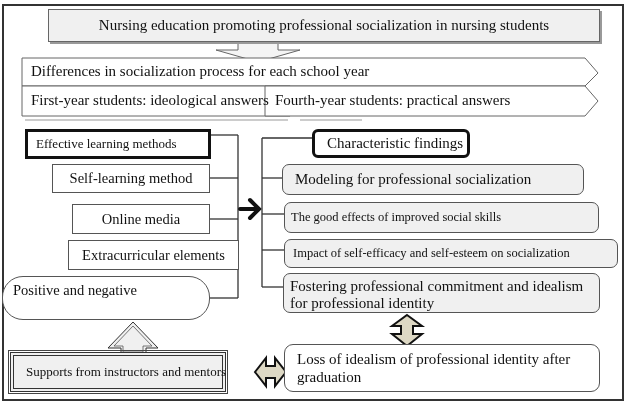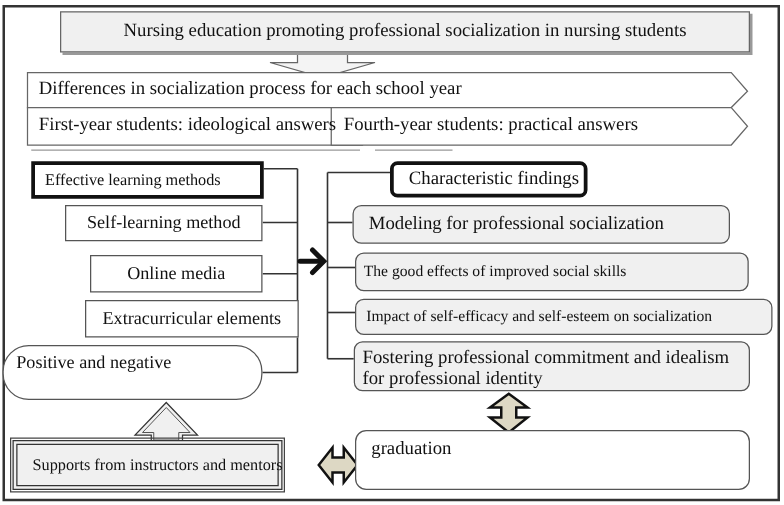--- a/index.html
+++ b/index.html
@@ -116,14 +116,15 @@
 </div>
 <div class="abs right-box" style="left:284px; top:239px; width:334px; height:29px; font-size:12.5px; padding-left:8px;">
   <span class="txt">Impact of self-efficacy and self-esteem on socialization</span>
 </div>
 <div class="abs right-box" style="left:283px; top:273px; width:317px; height:40px; font-size:15px; line-height:17px; display:block; padding:4px 0 0 6px;">
   <div class="txt">Fostering professional commitment and idealism</div>
   <div class="txt">for professional identity</div>
 </div>
 
 <div class="abs loss-box" style="left:284px; top:344px; width:316px; height:48px;">
+  <div class="txt">Loss of idealism of professional identity after</div>
   <div class="txt">graduation</div>
 </div>
 
 </body></html>

